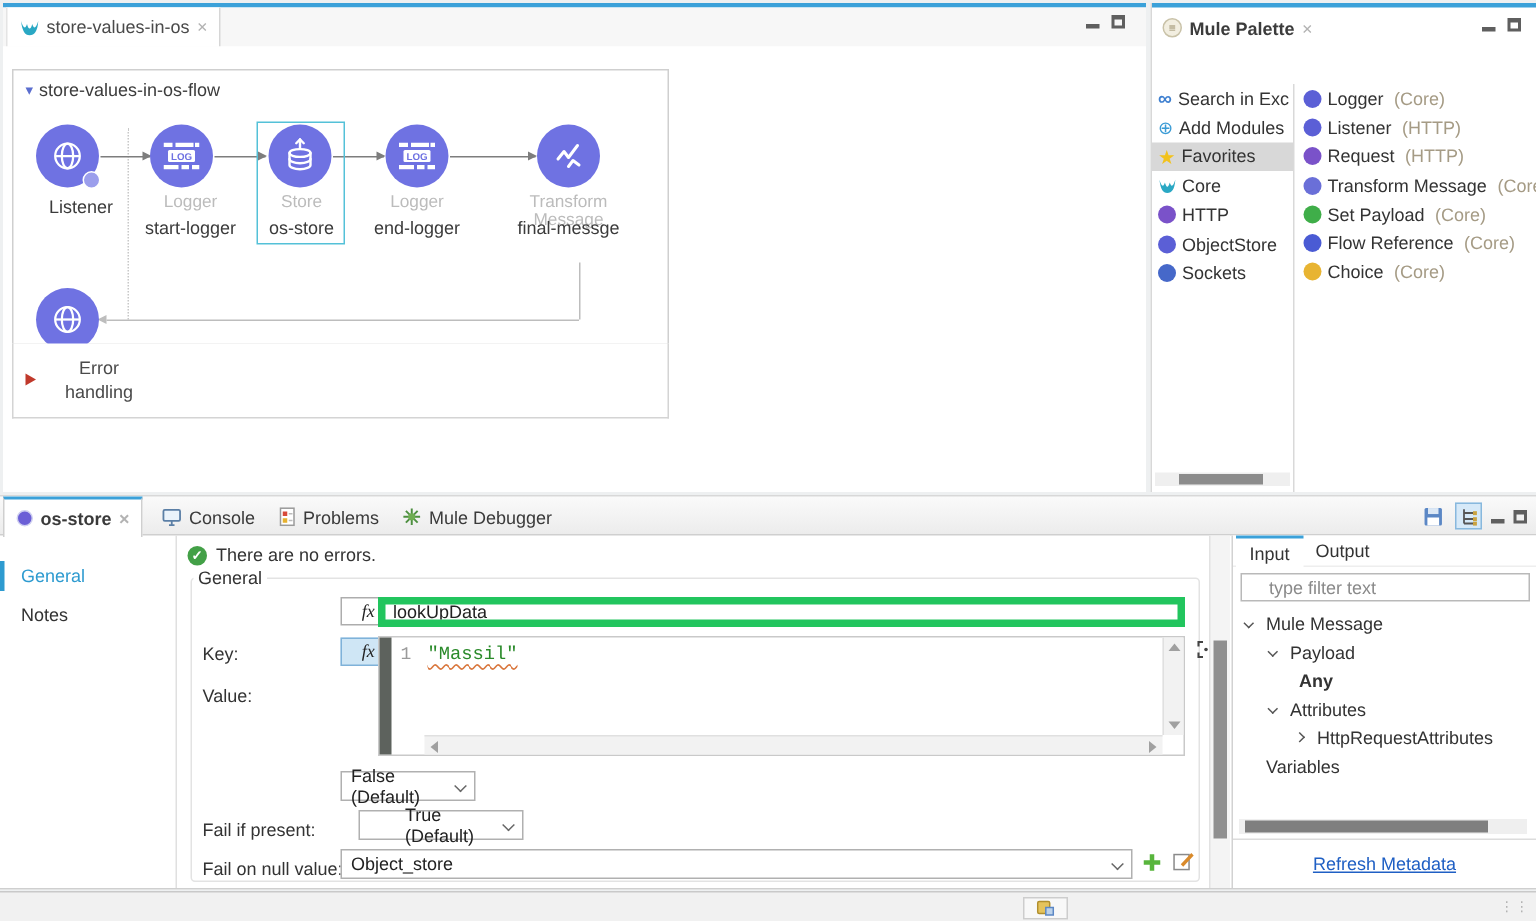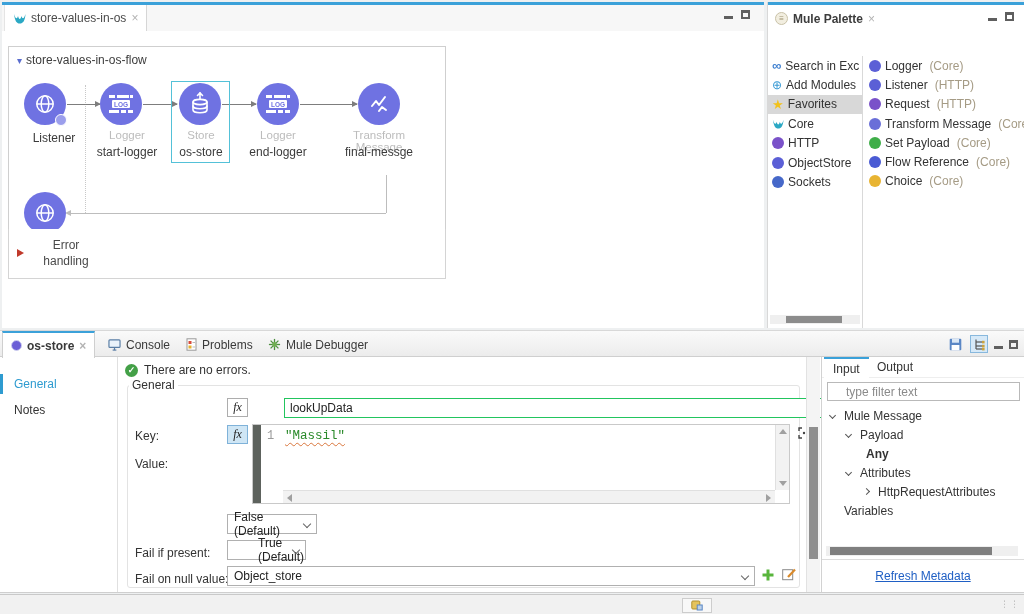--- a/index.html
+++ b/index.html
@@ -84,23 +84,23 @@
   .side-item { position:relative; height:26px; line-height:26px; padding-left:14px; color:#333; }
   .side-item.sel { color:#2e9bd0; }
   .side-item.sel:before { content:""; position:absolute; left:0; top:3px; bottom:3px; width:3px; background:#2e9bd0; }
 
   .form { position:absolute; left:119px; top:0; width:687px; bottom:0; }
   .noerr { position:absolute; left:6px; top:6px; display:flex; gap:6px; align-items:center; color:#333; }
   .okball { width:13px; height:13px; border-radius:50%; background:#43a047; color:#fff; font-size:9px; line-height:13px; text-align:center; font-weight:bold; }
   .group-label { position:absolute; left:10px; top:21px; background:#fff; padding:0 3px; color:#333; }
   .groupbox { position:absolute; left:8px; top:28px; right:6px; bottom:4px; border:1px solid #e3e3e3; border-radius:3px; }
   .flabel { position:absolute; left:16px; color:#333;margin-top:28px; }
-  .fxbtn { position:absolute; width:21px; height:19px; border:1px solid #adadad; background:#fff; text-align:center; font-family:"Liberation Serif",serif; font-style:italic; font-size:12px; line-height:17px; color:#222; }
+  .fxbtn { position:absolute; width:37px; height:19px; border:1px solid #adadad; background:#fff; text-align:center; font-family:"Liberation Serif",serif; font-style:italic; font-size:12px; line-height:17px; color:#222; }
   .fxbtn.sel { background:#cfe6f5; border-color:#7fb2d9; }
-  .tfield { position:absolute; height:20px; border:1px solid #22c55e; background:#fff; font-family:"Liberation Sans",sans-serif; font-size:12px; color:#222; padding-left:5px;margin-left:32px; }
+  .tfield { position:absolute; height:20px; border:5px solid #22c55e; background:#fff; font-family:"Liberation Sans",sans-serif; font-size:12px; color:#222; padding-left:5px; }
   .dd { position:absolute; height:20px; border:1px solid #b0b0b0; background:#fff; display:flex; align-items:center; padding:0 20px 0 6px; color:#222; }
   .dd .cv { position:absolute; right:6px; top:6px; }
   .cv { width:6px; height:6px; border-right:1.4px solid #666; border-bottom:1.4px solid #666; transform:rotate(45deg); display:inline-block; }
   .cv.r { transform:rotate(-45deg); }
   .combo-extra { position:absolute; display:flex; gap:8px; align-items:center; }
 
   .dwedit { position:absolute; border:1px solid #c9c9c9; background:#fff; }
   .dwgutter { position:absolute; left:0; top:0; bottom:0; width:8px; background:#5d625d; }
   .dwline { position:absolute; left:14px; top:4px; font-family:"Liberation Mono",monospace; font-size:12px; color:#9a9a9a; }
   .dwcode { position:absolute; left:32px; top:4px; font-family:"Liberation Mono",monospace; font-size:12.5px; color:#2a8a2a; text-decoration:underline wavy #d9763c 1px; text-underline-offset:3px; }
@@ -466,21 +466,21 @@
           <circle cx="6" cy="6" r="1.2" fill="#444"></circle>
       </svg>
 
       <div class="flabel" style="top:161px;">Fail if present:</div>
       <div class="dd" style="left:108px; top:157px; width:90px;">
         <span>False (Default)</span>
           <span class="cv"></span>
       </div>
 
       <div class="flabel" style="top:187px;">Fail on null value:</div>
-      <div class="dd" style="left:108px; top:183px; width:79px;padding-left:30px;">
+      <div class="dd" style="left:120px; top:183px; width:110px;padding-left:30px;">
         <span>True (Default)</span>
           <span class="cv"></span>
       </div>
 
       <div class="flabel" style="top:213px;">Object store:</div>
       <div class="dd" style="left:108px; top:209px; width:528px;">
         <span>Object_store</span>
           <span class="cv"></span>
       </div>
       <div class="combo-extra" style="left:643px; top:211px;">

